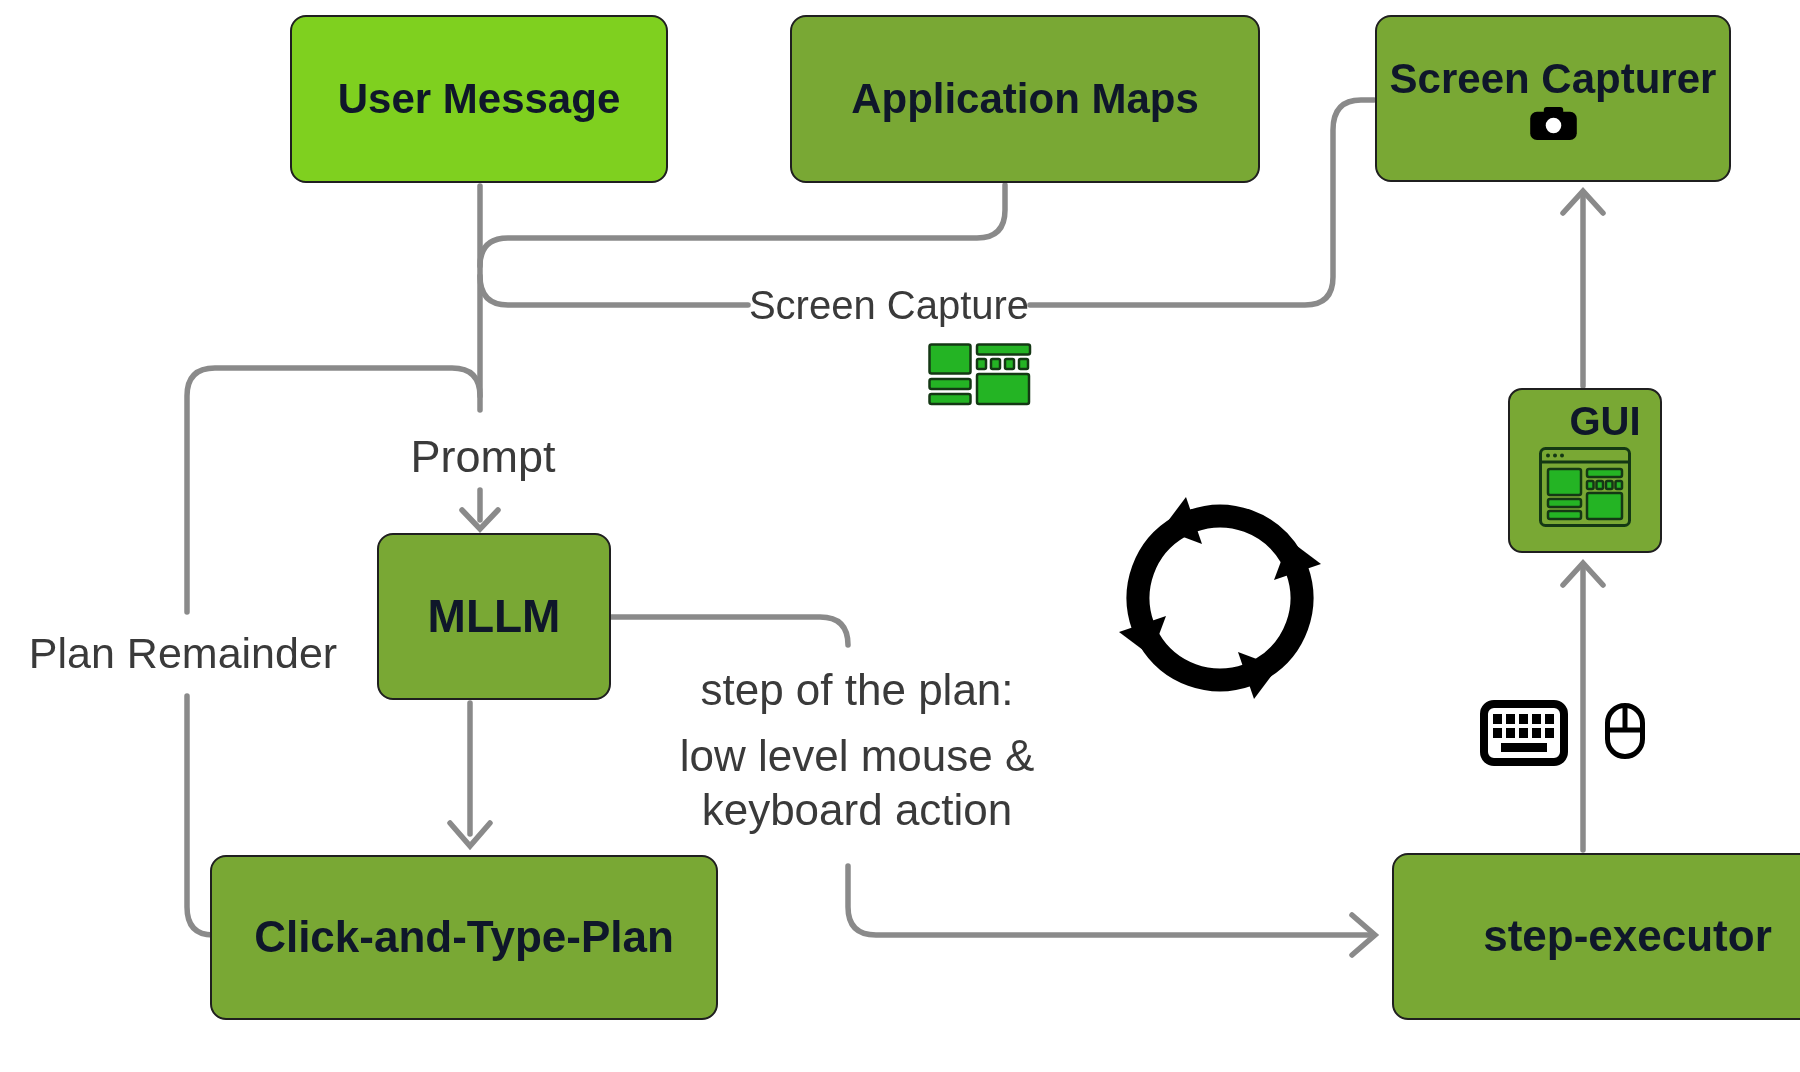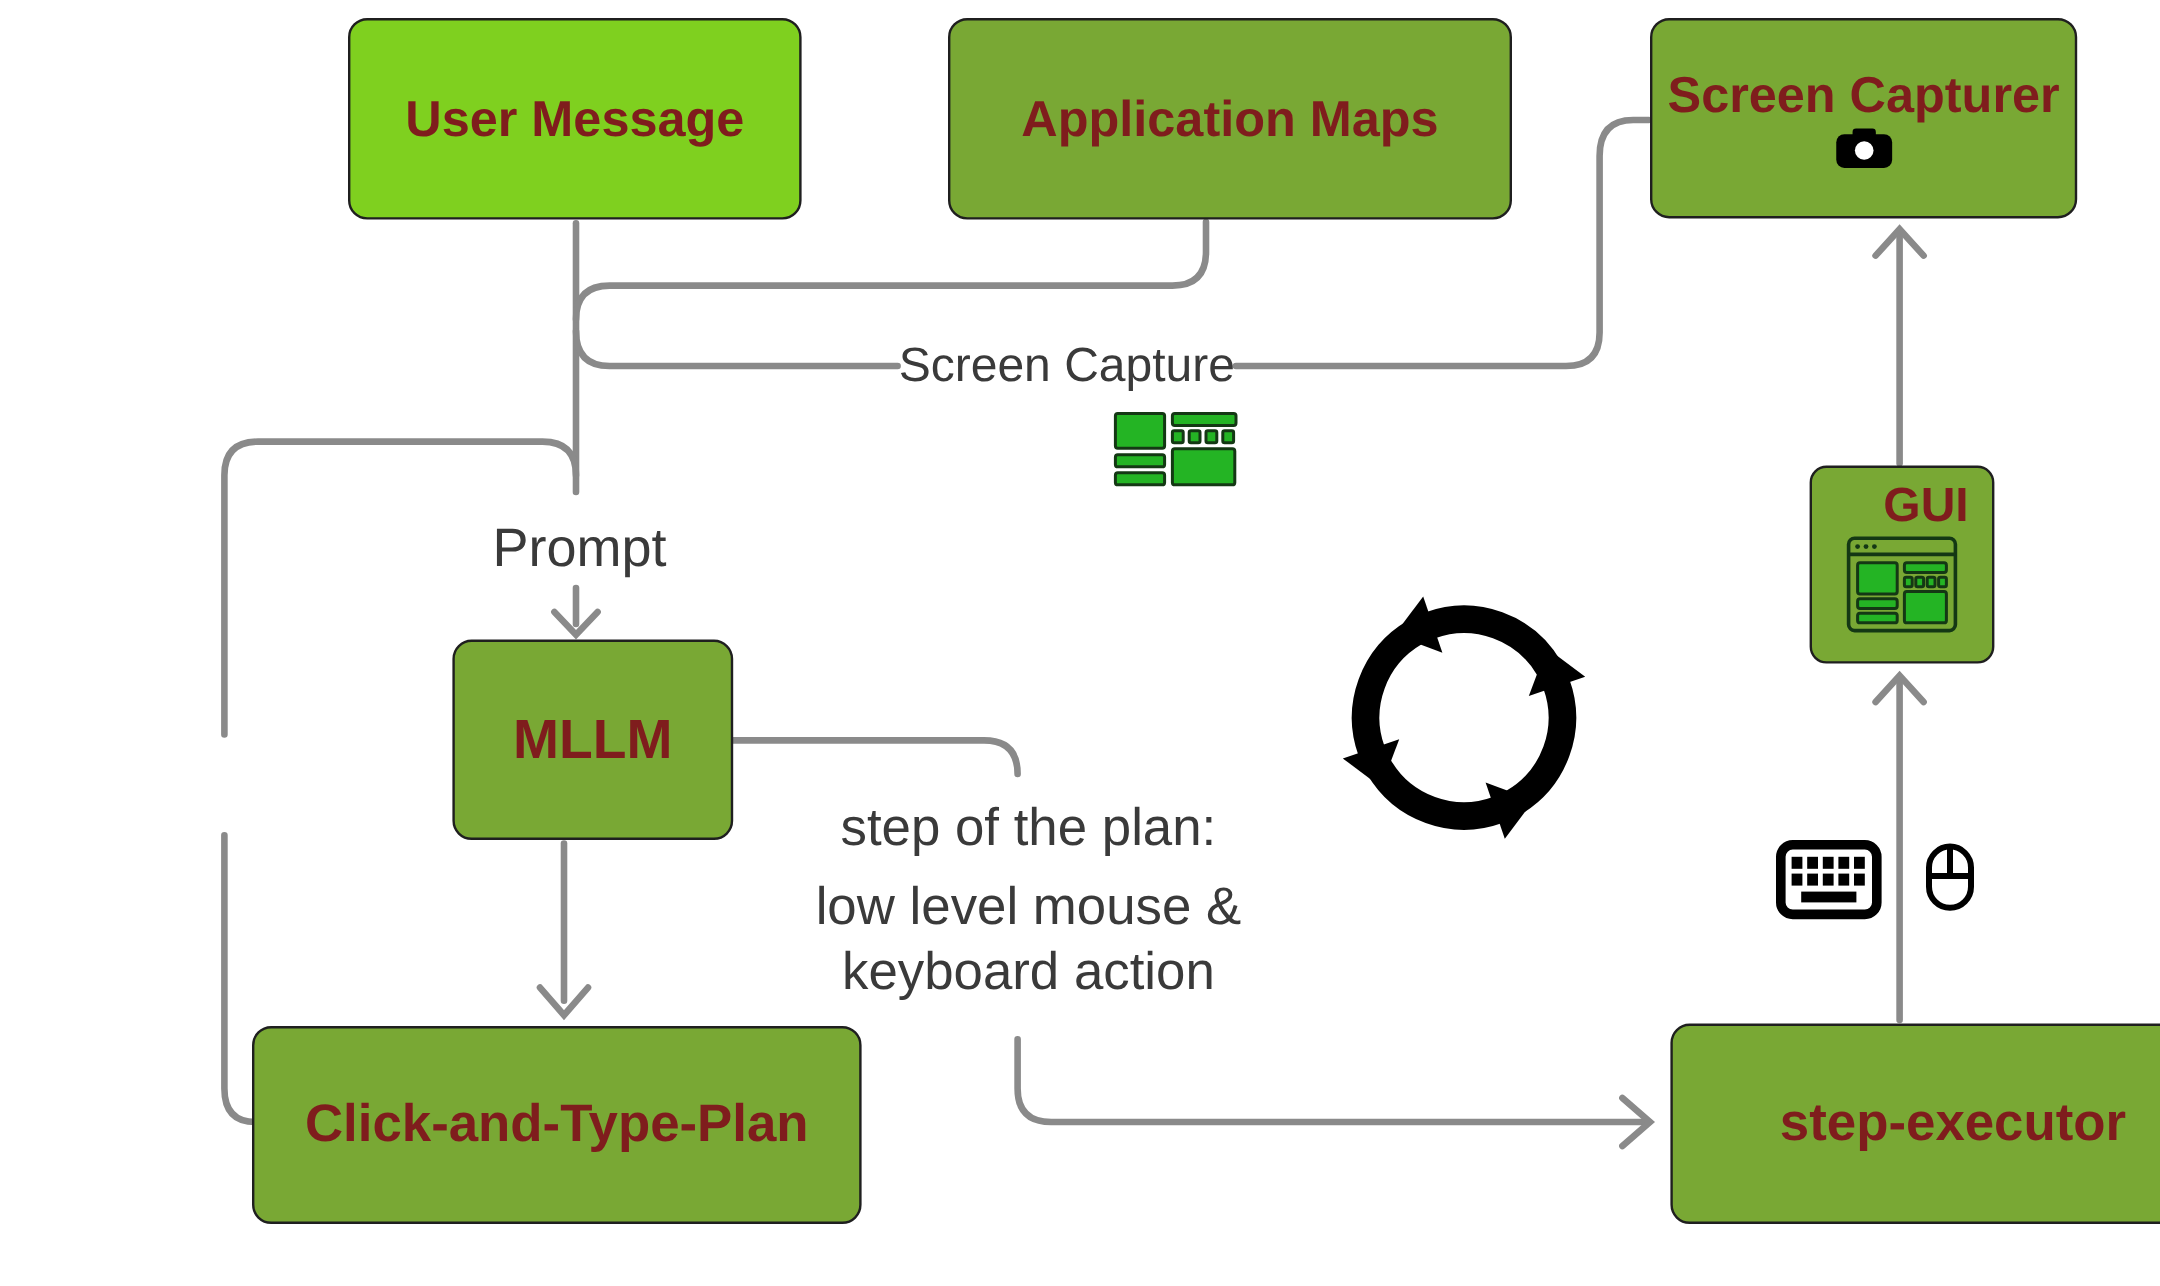--- a/index.html
+++ b/index.html
@@ -1,21 +1,21 @@
 <!DOCTYPE html>
 <html style="--bright-green: #7FD01F; --olive-green: #79A834; --icon-green: #24B424; --icon-outline: #143814; --line-gray: #8A8A8A; --label-gray: #3A3A3A; --black: #000000;"><head>
 <meta charset="utf-8">
 <style>
   html,body{margin:0;padding:0;background:#fff;}
   #canvas{position:relative;width:1800px;height:1072px;background:#fff;overflow:hidden;
           font-family:"Liberation Sans",sans-serif;}
   #connectors{position:absolute;left:0;top:0;}
   .box{position:absolute;box-sizing:border-box;border:2.5px solid #1f1f1f;border-radius:16px;
        display:flex;flex-direction:column;align-items:center;justify-content:center;
-       color:#7f1d1d;font-weight:bold;text-align:center;}
+       color:#0f172a;font-weight:bold;text-align:center;}
   .box .bl{line-height:1.05;}
   .olive{background:var(--olive-green);}
   .bright{background:var(--bright-green);}
   .glabel{position:absolute;color:var(--label-gray);white-space:nowrap;
           transform:translate(-50%,-50%);text-align:center;}
   .icon{display:block;}
   svg{overflow:visible;}
 </style>
 </head>
 <body>
@@ -112,20 +112,21 @@
       </g>
     </svg>
   </div>
 
   <div class="box olive" style="left:1392px;top:853px;width:471px;height:167px;font-size:44px;">
     <div class="bl">step-executor</div>
   </div>
 
   <div class="glabel" style="left:889px;top:305px;font-size:40px;">Screen Capture</div>
   <div class="glabel" style="left:483px;top:457px;font-size:45px;">Prompt</div>
+  <div class="glabel" style="left:183px;top:653px;font-size:43px;">Plan Remainder</div>
   <div class="glabel" style="left:857px;top:690px;font-size:44px;">step of the plan:</div>
   <div class="glabel" style="left:857px;top:756px;font-size:44px;text-align:right;">low level mouse &amp;</div>
   <div class="glabel" style="left:857px;top:810px;font-size:44px;">keyboard action</div>
 
   <svg class="icon" style="position:absolute;left:928px;top:343px;" width="104" height="64" viewBox="0 0 104 64">
     <g fill="#24B424" stroke="#143814" stroke-width="2.5">
       <rect x="1.5" y="1.5" width="41" height="29" rx="2"></rect>
       <rect x="1.5" y="36" width="41" height="10" rx="2"></rect>
       <rect x="1.5" y="51" width="41" height="10" rx="2"></rect>
       <rect x="49" y="1.5" width="53" height="10" rx="2"></rect>

